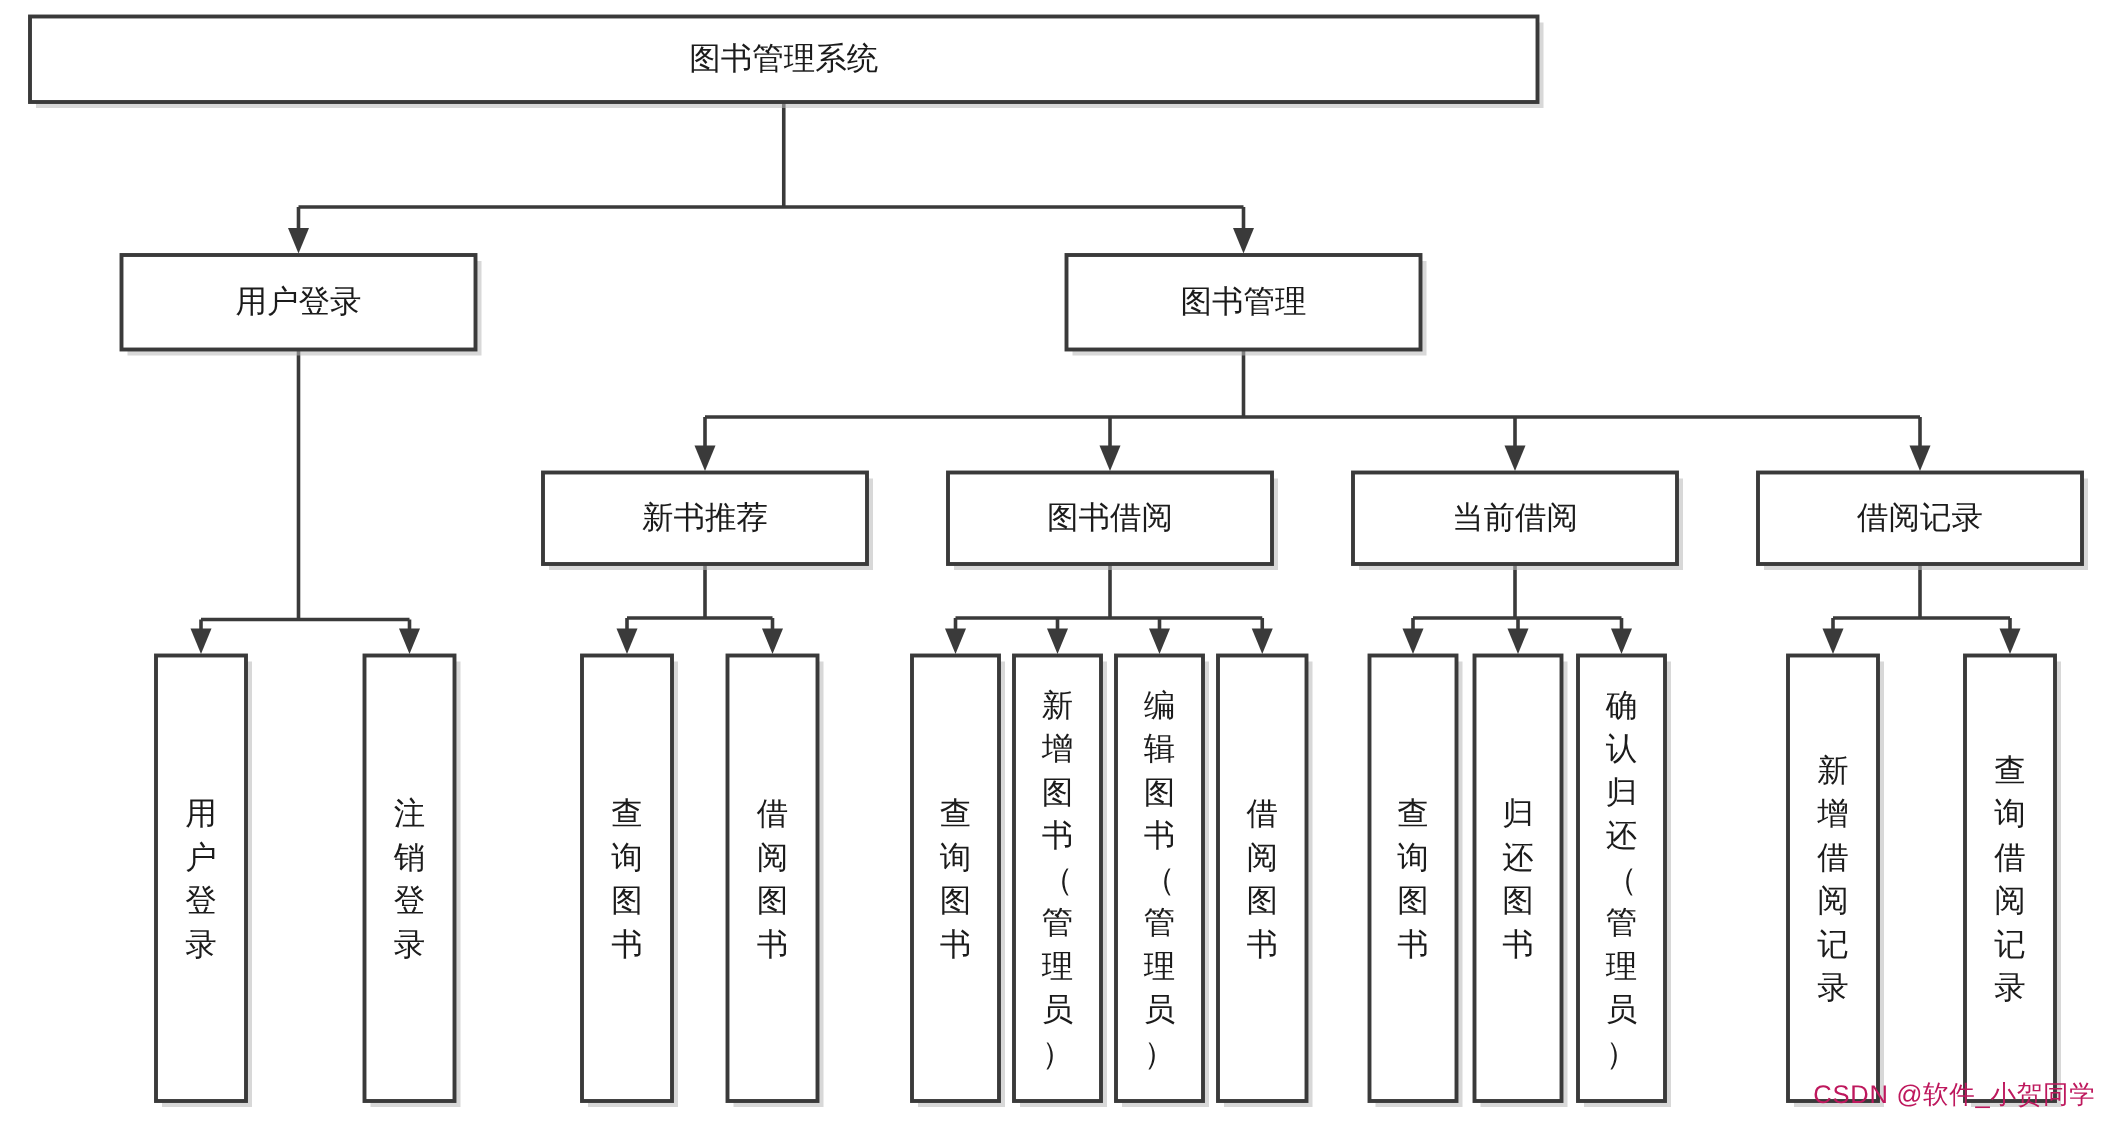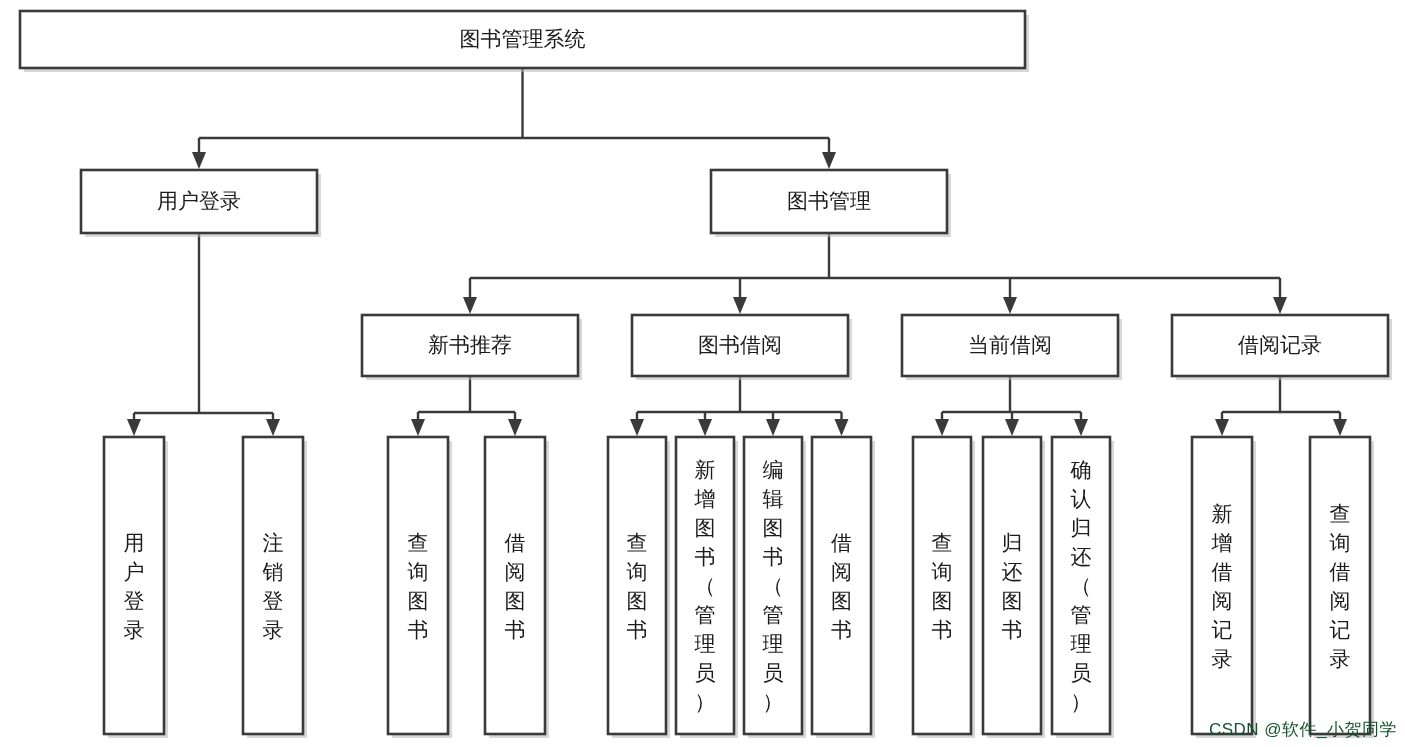--- a/index.html
+++ b/index.html
@@ -52,21 +52,21 @@
     fill: #1b1b1b;
     font-size: 21px;
     text-anchor: middle;
   }
   .watermark {
     position: absolute;
     right: 8px;
     bottom: 6px;
     font-family: "Liberation Sans", "DejaVu Sans", sans-serif;
     font-size: 17px;
-    color: #14532d;
+    color: #be185d;
     letter-spacing: 0.5px;
     white-space: nowrap;
     pointer-events: none;
   }
 </style>
 </head>
 <body>
 
 <svg id="diagram" viewBox="0 0 1405 747">
   <g id="edges-layer">

